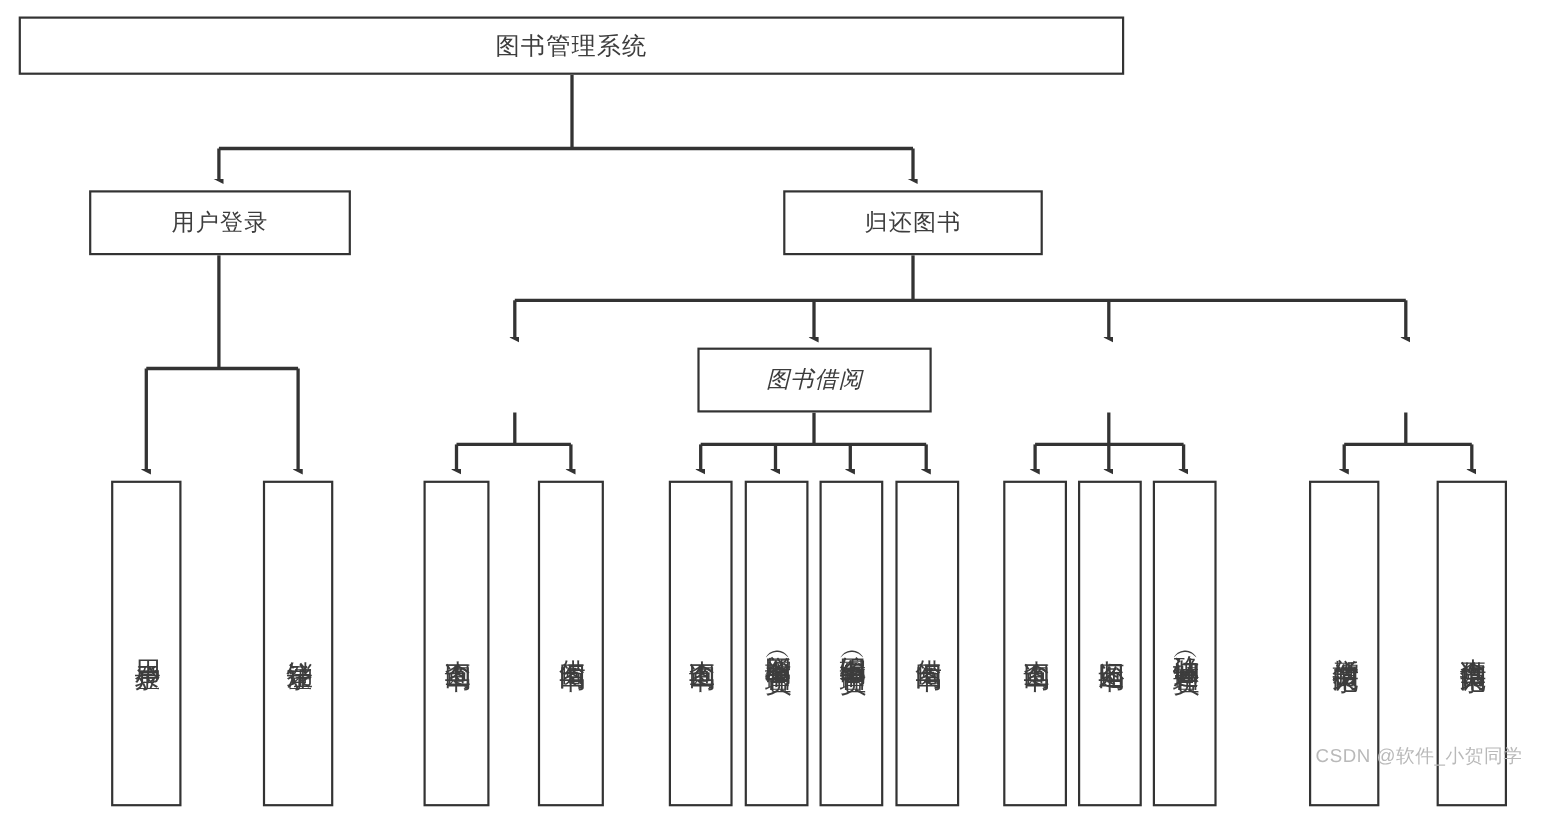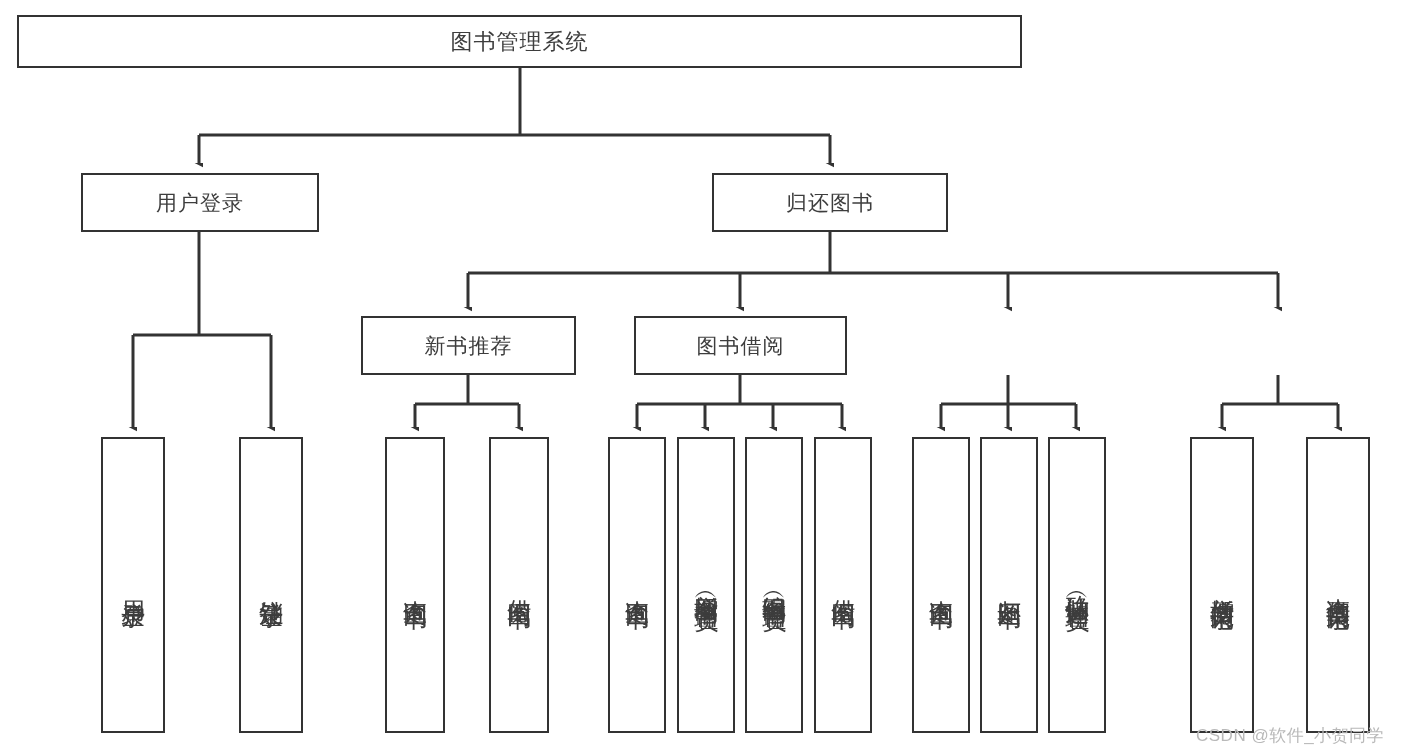--- a/index.html
+++ b/index.html
@@ -122,23 +122,22 @@
       <path d="M 1338 404 L 1338 428" marker-end="url(#arrow)"></path>
     </g>
   </svg>
 
   <div class="node node-h node-root" style="left:17px; top:15px; width:1005px; height:53px;">图书管理系统</div>
 
   <div class="node node-h" style="left:81px; top:173px; width:238px; height:59px;">用户登录</div>
 
   <div class="node node-h" style="left:712px; top:173px; width:236px; height:59px;">归还图书</div>
 
-  <div class="node node-h" style="left:361px; top:316px; width:215px; height:59px;">新书推荐</div>
 
-  <div class="node node-h" style="left:634px; top:316px; width:213px; height:59px;">图书借阅</div>
+  <div class="node node-h" style="left:634px; top:316px; width:213px; height:59px;font-style:italic;">图书借阅</div>
 
 
 
   <div class="node leaf" style="left:101px; top:437px; width:64px; height:296px;">用户登录</div>
 
   <div class="node leaf" style="left:239px; top:437px; width:64px; height:296px;">注销登录</div>
 
   <div class="node leaf" style="left:385px; top:437px; width:60px; height:296px;">查询图书</div>
 
   <div class="node leaf" style="left:489px; top:437px; width:60px; height:296px;">借阅图书</div>
@@ -154,15 +153,15 @@
   <div class="node leaf" style="left:912px; top:437px; width:58px; height:296px;">查询图书</div>
 
   <div class="node leaf" style="left:980px; top:437px; width:58px; height:296px;">归还图书</div>
 
   <div class="node leaf" style="left:1048px; top:437px; width:58px; height:296px;">确认归还（管理员）</div>
 
   <div class="node leaf" style="left:1190px; top:437px; width:64px; height:296px;">新增借阅记录</div>
 
   <div class="node leaf" style="left:1306px; top:437px; width:64px; height:296px;">查询借阅记录</div>
 
-  <div class="watermark" style="left:1196px; top:724px;">CSDN @软件_小贺同学</div>
+  <div class="watermark" style="left:1196px; top:676px;">CSDN @软件_小贺同学</div>
 
 </div>
 
 </body></html>

